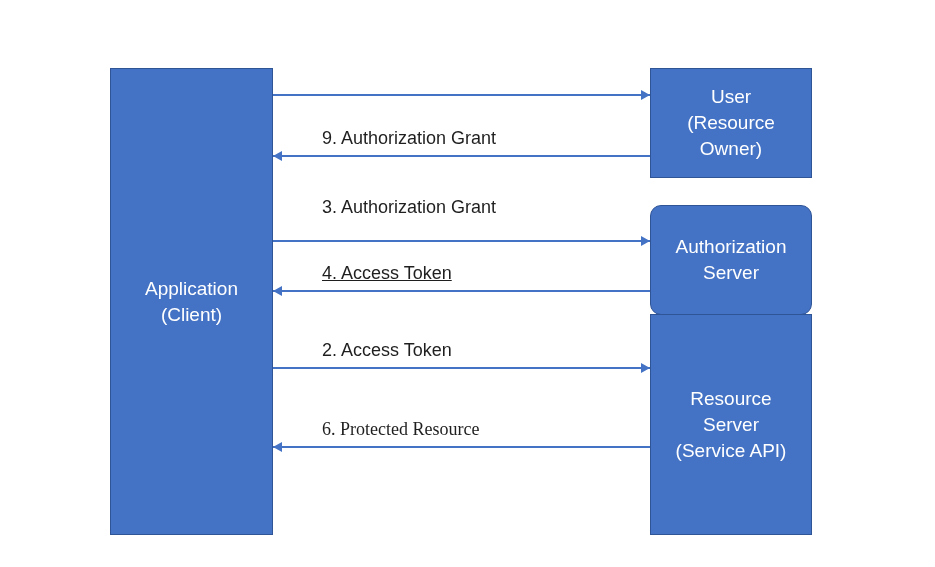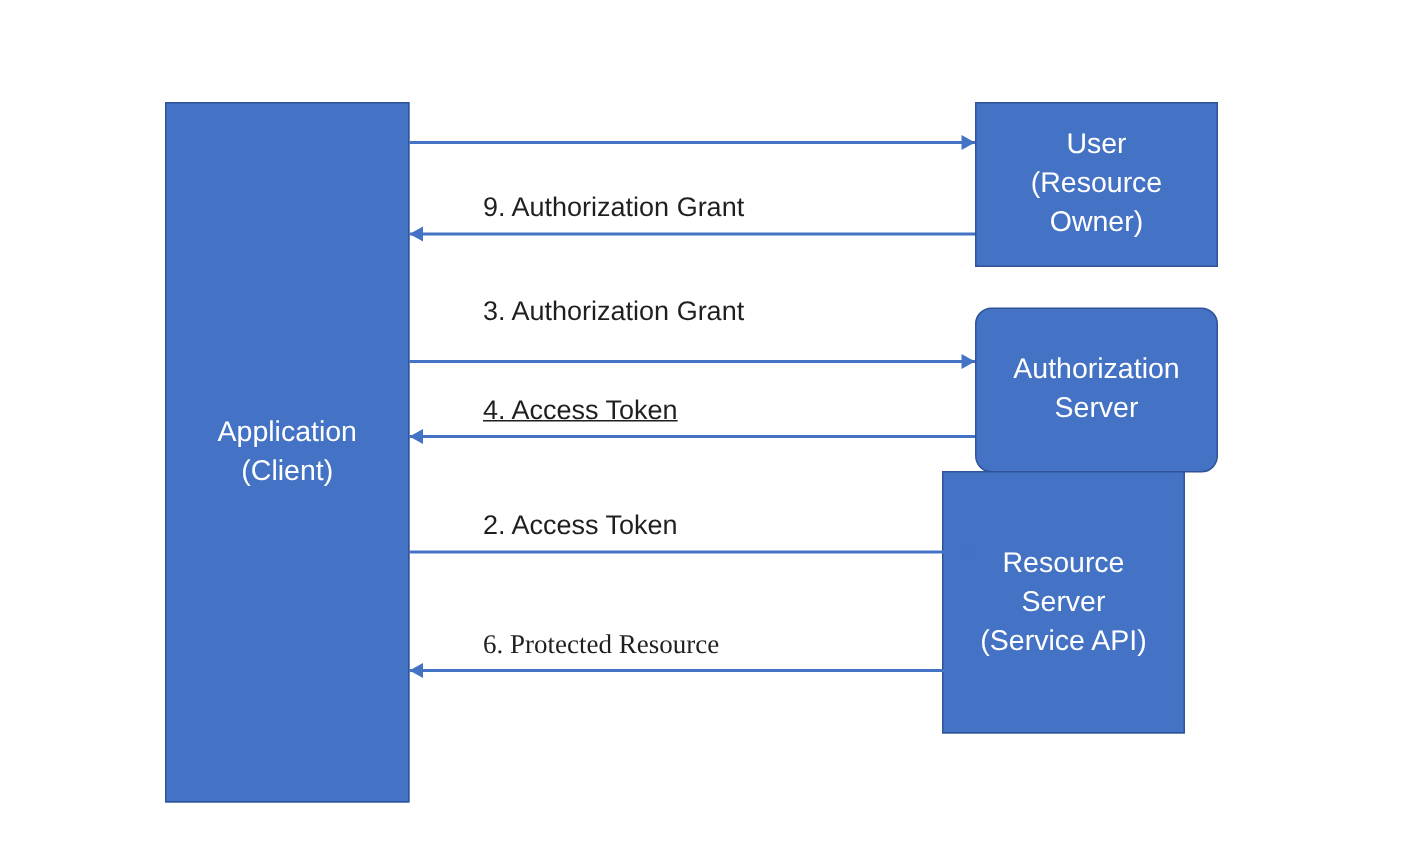--- a/index.html
+++ b/index.html
@@ -27,21 +27,21 @@
     text-align: center;
   }
   .box-label {
     font-size: 19px;
     line-height: 26px;
     white-space: pre-line;
   }
   #box-client   { left: 110px; top: 68px;  width: 163px; height: 467px; }
   #box-user     { left: 650px; top: 68px;  width: 162px; height: 110px; }
   #box-auth     { left: 650px; top: 205px; width: 162px; height: 110px; border-radius: 11px; }
-  #box-resource { left: 628px; top: 314px; width: 162px; height: 175px; }
+  #box-resource { left: 650px; top: 314px; width: 162px; height: 221px; }
 
   .msg-label {
     position: absolute;
     left: 322px;
     font-size: 18px;
     line-height: 20px;
     color: #1f1f1f;
     white-space: nowrap;
   }
   #label-1 { top: 67px; }

